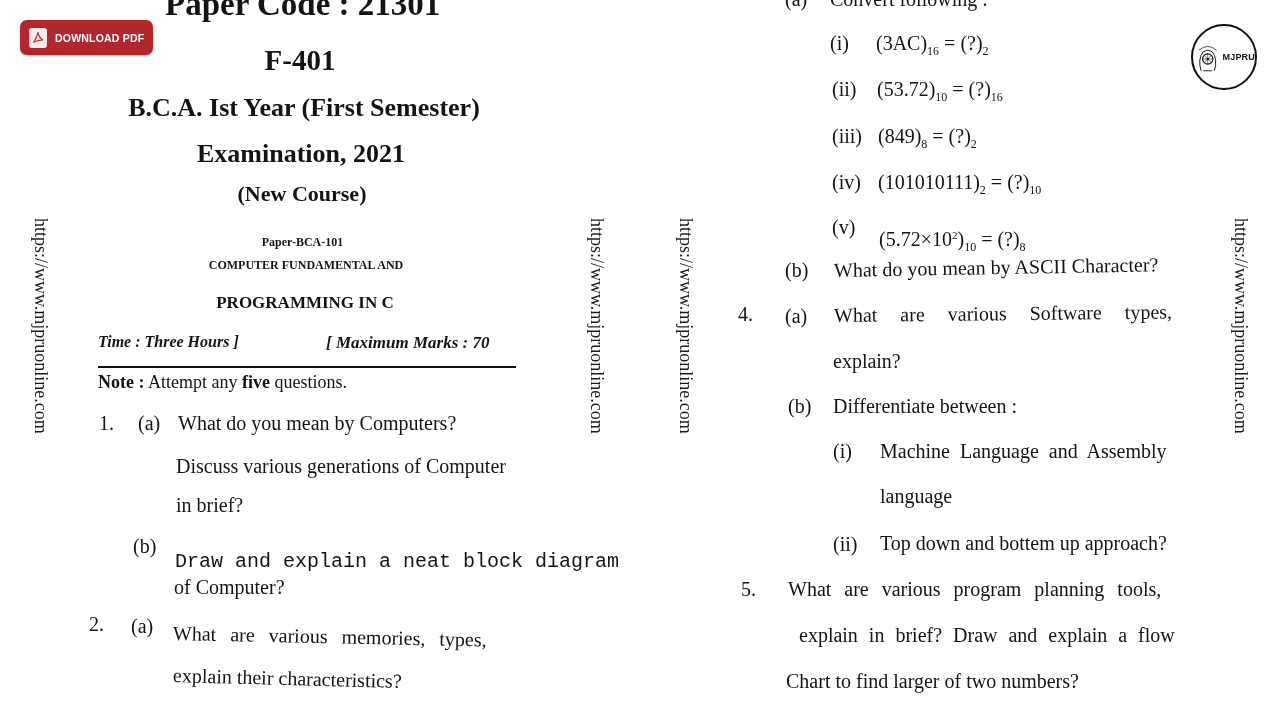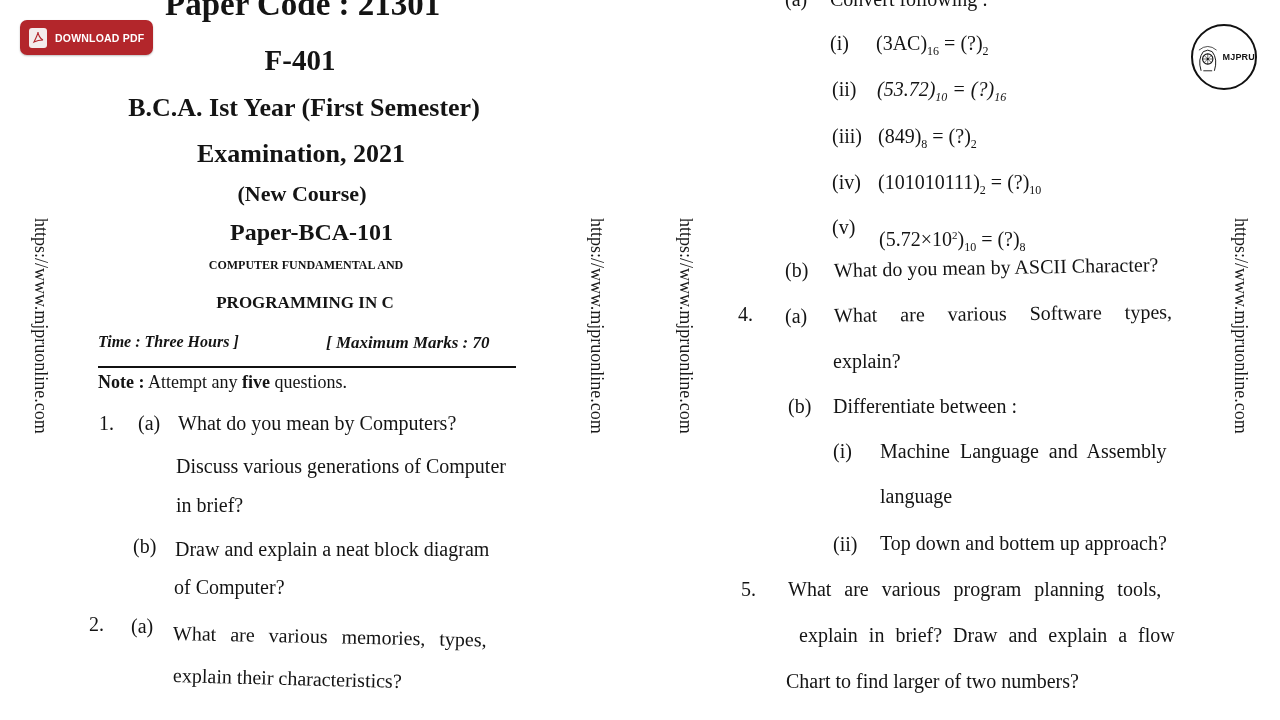--- a/index.html
+++ b/index.html
@@ -75,21 +75,21 @@
 <div class="wm" style="left:30px; top:218px;">https://www.mjpruonline.com</div>
 <div class="wm" style="left:586px; top:218px;">https://www.mjpruonline.com</div>
 <div class="wm" style="left:675px; top:218px;">https://www.mjpruonline.com</div>
 <div class="wm" style="left:1230px; top:218px;">https://www.mjpruonline.com</div>
 
 <div class="center" style="left:165px; top:-14px; width:275px; font-size:33px;">Paper Code : 21301</div>
 <div class="center" style="left:240px; top:44px; width:120px; font-size:29px;">F-401</div>
 <div class="center" style="left:128px; top:93px; width:352px; font-size:26px;">B.C.A. Ist Year (First Semester)</div>
 <div class="center" style="left:196px; top:139px; width:210px; font-size:26px;">Examination, 2021</div>
 <div class="center" style="left:232px; top:181px; width:140px; font-size:22px;">(New Course)</div>
-<div class="center" style="left:230px; top:219px; width:145px; font-size:24px;">Paper-BCA-101</div>
+<div class="center" style="left:230px; top:235px; width:145px; font-size:12px;">Paper-BCA-101</div>
 <div class="center" style="left:150px; top:258px; width:312px; font-size:12px;">COMPUTER FUNDAMENTAL AND</div>
 <div class="center" style="left:200px; top:293px; width:210px; font-size:17px;">PROGRAMMING IN  C</div>
 
 <div class="line italic-b" style="left:98px; top:333px; font-size:16px;">Time : Three Hours ]</div>
 <div class="line italic-b" style="left:326px; top:333px; font-size:17px;">[ Maximum Marks : 70</div>
 <div class="rule"></div>
 
 <div class="line" style="left:98px; top:372px; font-size:18px;">
   <b>Note :</b>
   <span>Attempt any</span>
@@ -98,36 +98,36 @@
 </div>
 
 <div class="num" style="left:99px; top:412px;">1.</div>
 <div class="num" style="left:138px; top:412px;">(a)</div>
 <div class="line justify" style="left:178px; top:412px; width:334px;">
   <span>What do you mean by Computers?</span>
 </div>
 <div class="line" style="left:176px; top:455px;">Discuss various generations of Computer</div>
 <div class="line" style="left:176px; top:494px;">in brief?</div>
 <div class="num" style="left:133px; top:535px;">(b)</div>
-<div class="line" style="left:175px; top:538px;">Draw and explain a neat block diagram</div>
+<div class="line" style="left:175px; top:550px;font-family:Liberation Mono, monospace;">Draw and explain a neat block diagram</div>
 <div class="line" style="left:174px; top:576px;">of Computer?</div>
 
 <div class="num" style="left:89px; top:613px;">2.</div>
 <div class="num" style="left:131px; top:615px;">(a)</div>
 <div class="line" style="left:173px; top:622px; word-spacing:9px; transform:rotate(1.2deg); transform-origin:left;">What are various memories, types,</div>
 <div class="line" style="left:173px; top:664px; transform:rotate(1.5deg); transform-origin:left;">explain their characteristics?</div>
 
 <div class="num" style="left:785px; top:-12px;">(a)</div>
 <div class="line" style="left:830px; top:-12px;">Convert following :</div>
 
 <div class="num" style="left:830px; top:32px;">(i)</div>
 <div class="line" style="left:876px; top:32px;"><span>(3AC)</span><sub>16</sub> = <span>(?)</span><sub>2</sub></div>
 
 <div class="num" style="left:832px; top:78px;">(ii)</div>
-<div class="line" style="left:877px; top:78px;font-style:italic;"><span>(53.72)</span><sub>10</sub> = <span>(?)</span><sub>16</sub></div>
+<div class="line" style="left:877px; top:78px;"><span>(53.72)</span><sub>10</sub> = <span>(?)</span><sub>16</sub></div>
 
 <div class="num" style="left:832px; top:125px;">(iii)</div>
 <div class="line" style="left:878px; top:125px;"><span>(849)</span><sub>8</sub> = <span>(?)</span><sub>2</sub></div>
 
 <div class="num" style="left:832px; top:171px;">(iv)</div>
 <div class="line" style="left:878px; top:171px;"><span>(101010111)</span><sub>2</sub> = <span>(?)</span><sub>10</sub></div>
 
 <div class="num" style="left:832px; top:216px;">(v)</div>
 <div class="line" style="left:879px; top:216px;margin-top:12px;"><span>(5.72×10</span><sup>2</sup><span>)</span><sub>10</sub> = <span>(?)</span><sub>8</sub></div>
 

